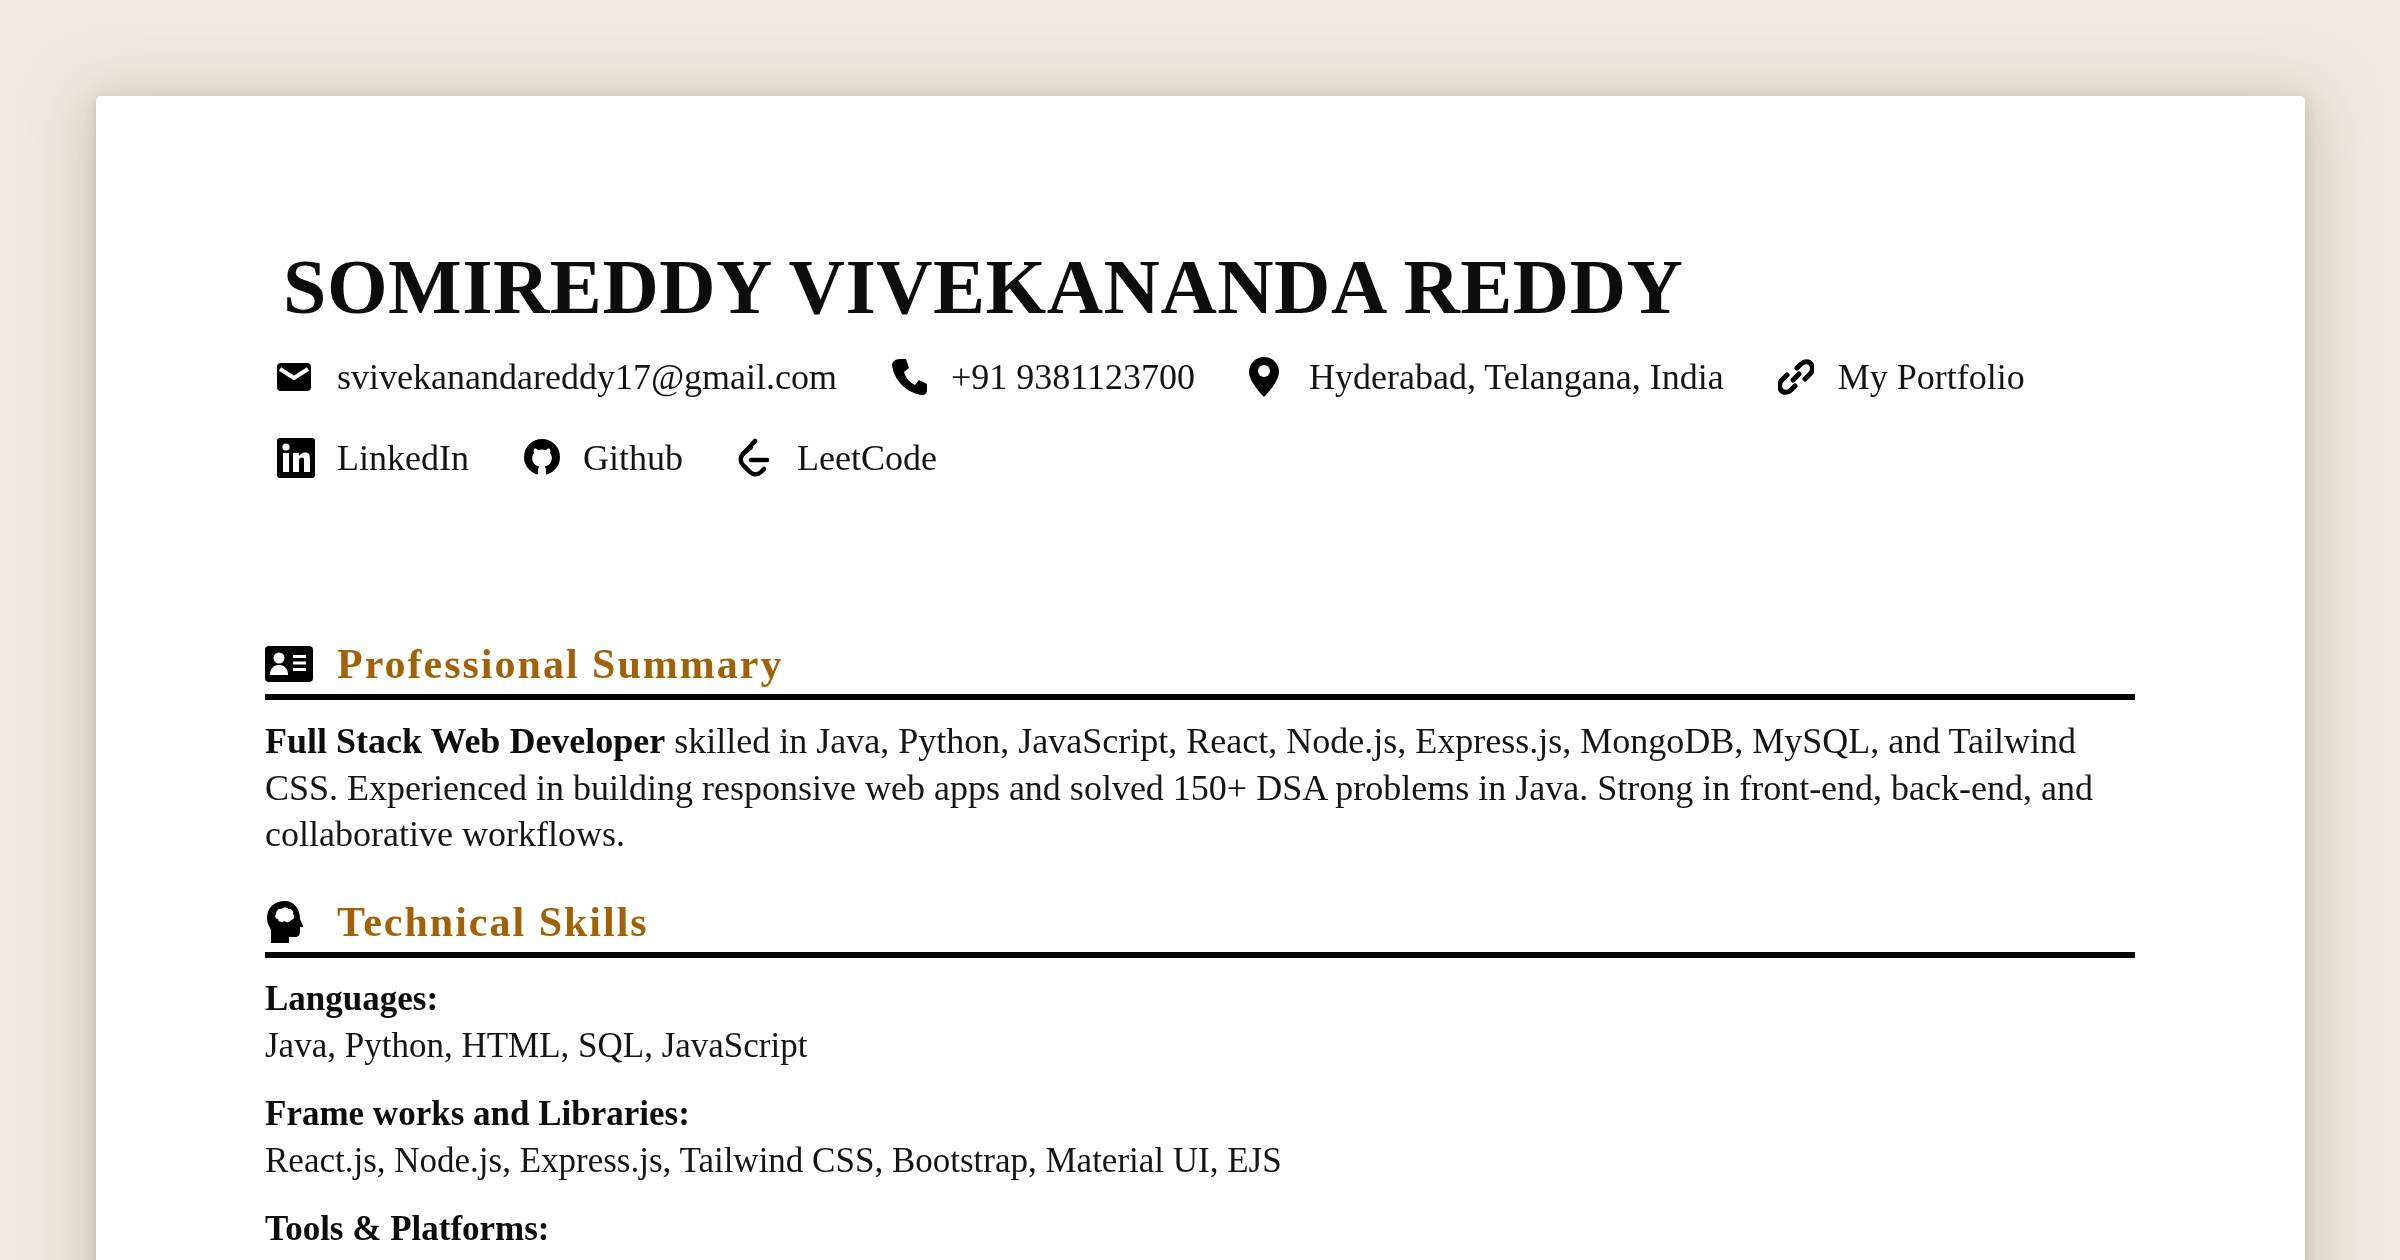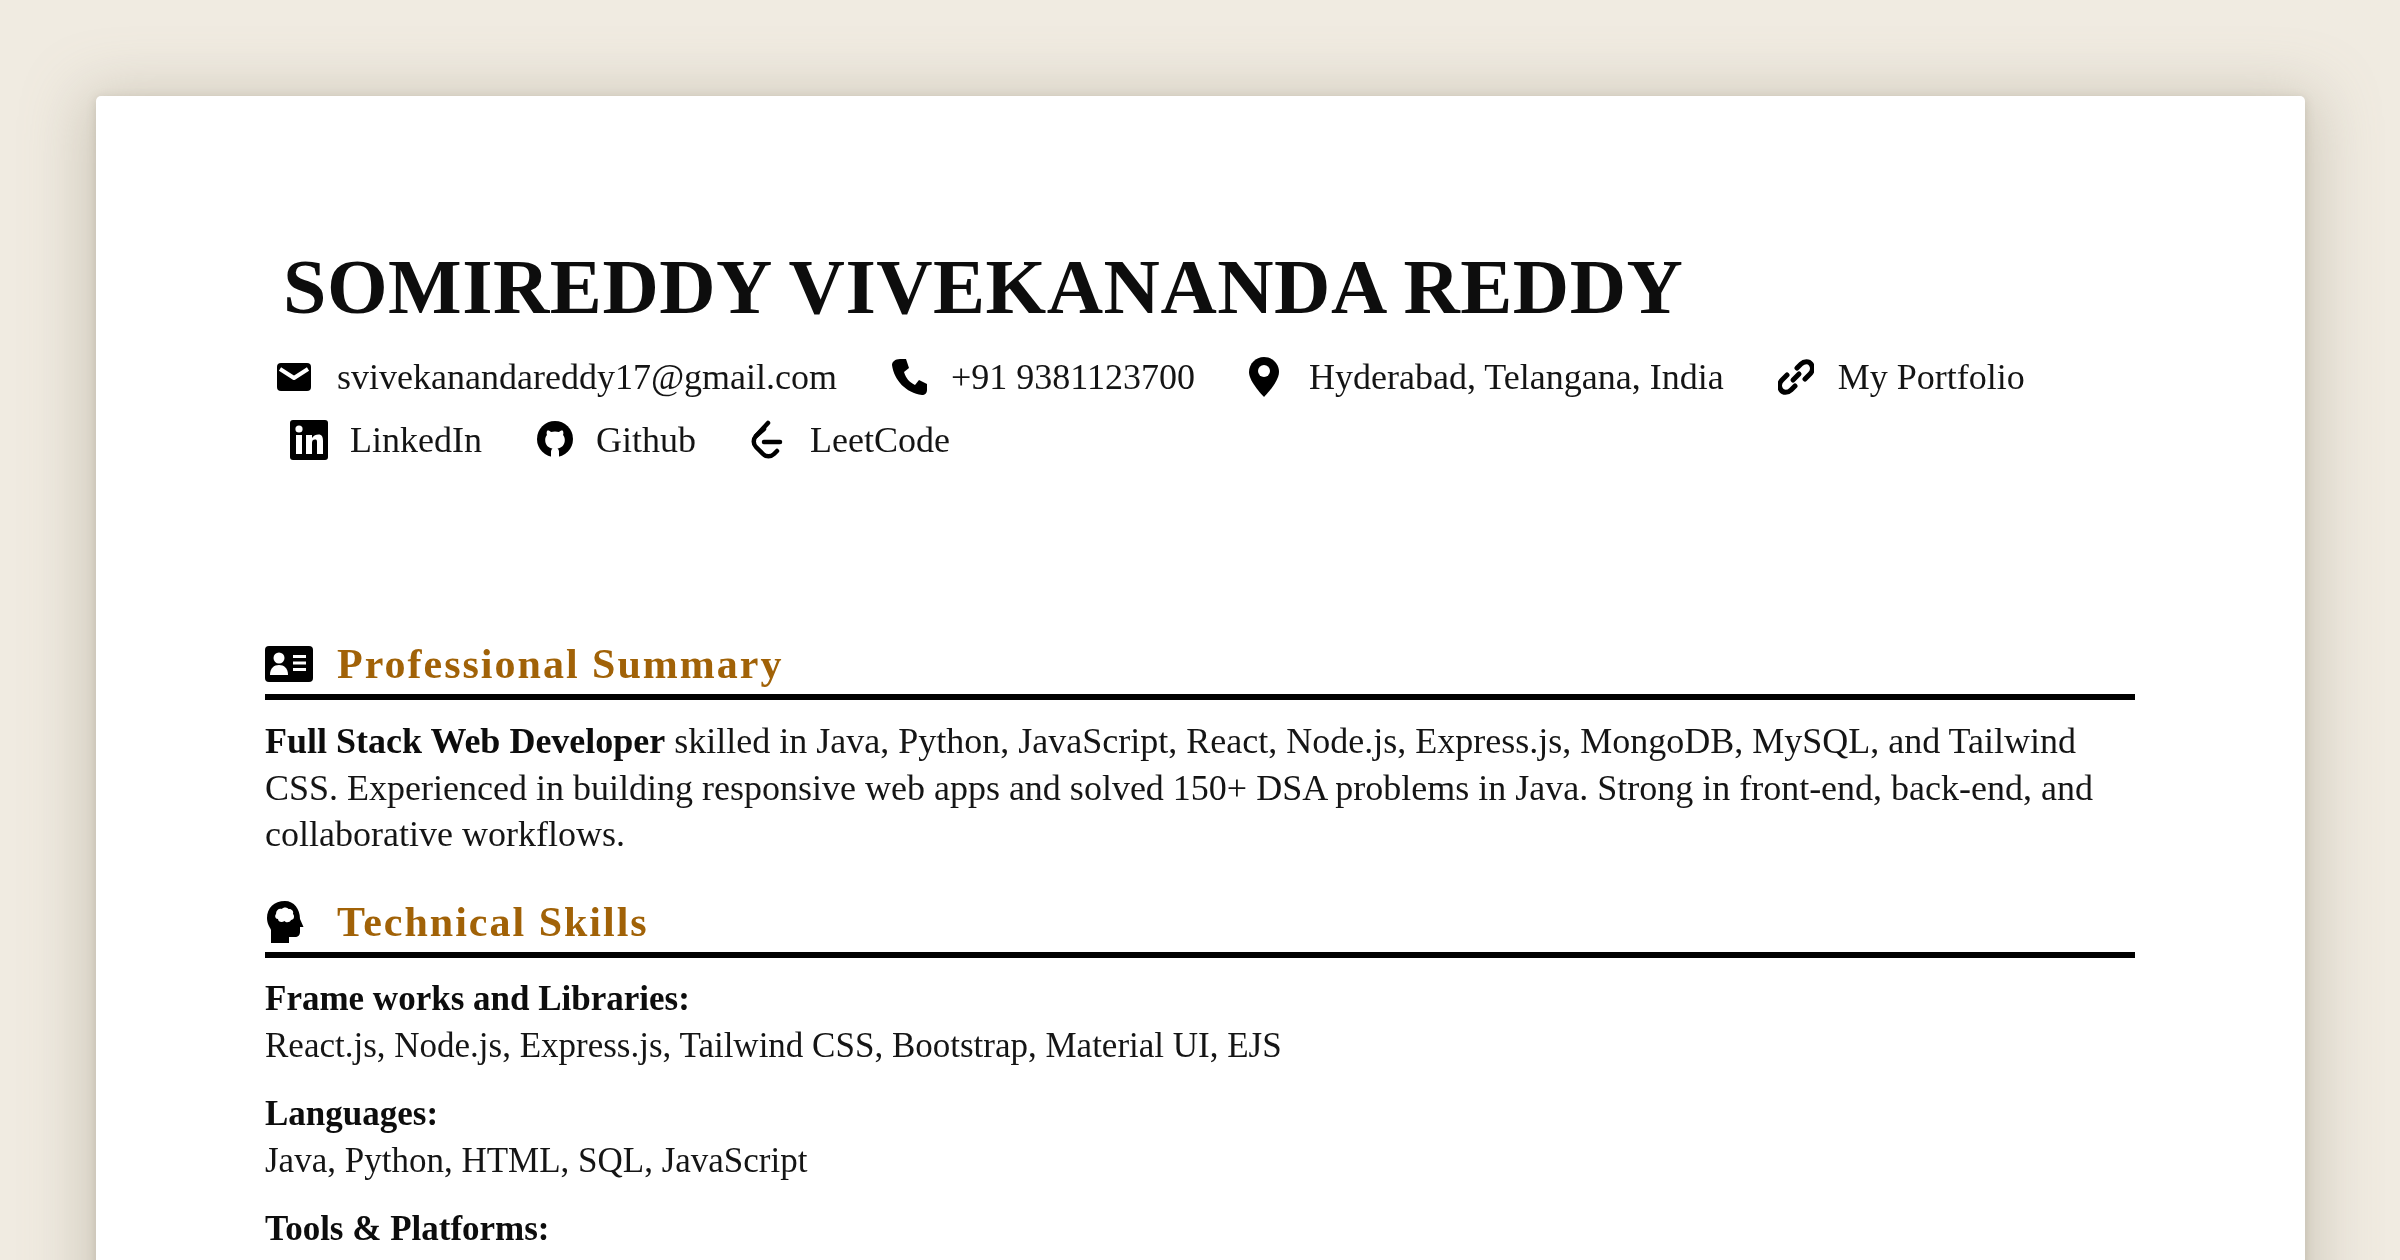--- a/index.html
+++ b/index.html
@@ -45,21 +45,21 @@
     }
     .contact-row {
       position: absolute;
       left: 0;
       display: flex;
       align-items: center;
       white-space: nowrap;
       padding-left: 12px;
     }
     .contact-row.row1 { top: 260px; }
-    .contact-row.row2 { top: 323px; margin-left: 13px; }
+    .contact-row.row2 { top: 341px; }
     .contact-item {
       display: flex;
       align-items: center;
       margin-right: 54px;
       font-size: 36px;
       color: #141414;
       text-decoration: none;
       cursor: pointer;
     }
     .contact-item .ic {
@@ -230,26 +230,26 @@
         <svg width="40" height="44" viewBox="0 0 40 44">
             <path d="M20 1 C9 1 2 8 2 18 C2 24 5 27 6 30 L6 43 L24 43 L24 37 L30 37 C33 37 35 35 35 32 L35 27 L38.5 27 L35 19 C35 9 29 1 20 1 Z" fill="#000"></path>
             <path d="M11 14 C11 10 14 8 17 9 C18 7 22 7 23.5 9 C26.5 8.5 29 11 28 14 C30 16 29 20 26 20 C25 22.5 21 23 19.5 21 C17 23 13 22 13 19 C10 19 9.5 15.5 11 14 Z" fill="#fff"></path>
           </svg>
       </span>
       <h2>Technical Skills</h2>
     </div>
 
     <div class="skills-list">
       <div class="skill-group">
+        <div class="skill-label">Languages:</div>
+        <div class="skill-value">Java, Python, HTML, SQL, JavaScript</div>
+      </div>
+      <div class="skill-group">
         <div class="skill-label">Frame works and Libraries:</div>
         <div class="skill-value">React.js, Node.js, Express.js, Tailwind CSS, Bootstrap, Material UI, EJS</div>
-      </div>
-      <div class="skill-group">
-        <div class="skill-label">Languages:</div>
-        <div class="skill-value">Java, Python, HTML, SQL, JavaScript</div>
       </div>
       <div class="skill-group">
         <div class="skill-label">Tools &amp; Platforms:</div>
         <div class="skill-value">Git&amp;Github, AWS, Vercel, Hoppscotch</div>
       </div>
 
     </div>
 
   </div>
 </div>

